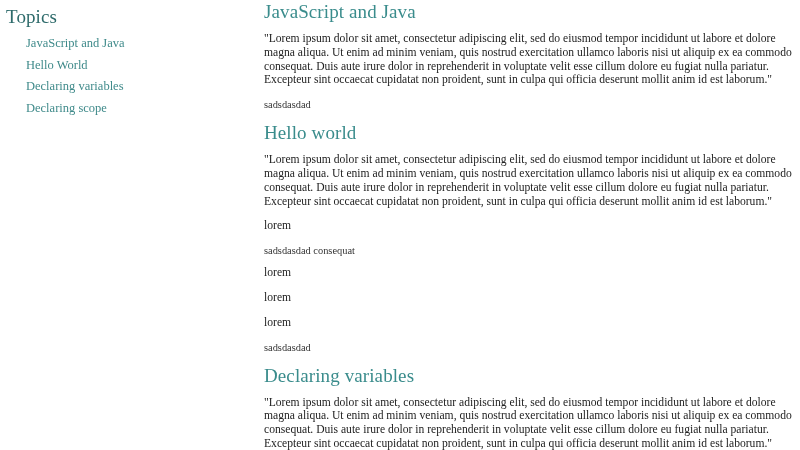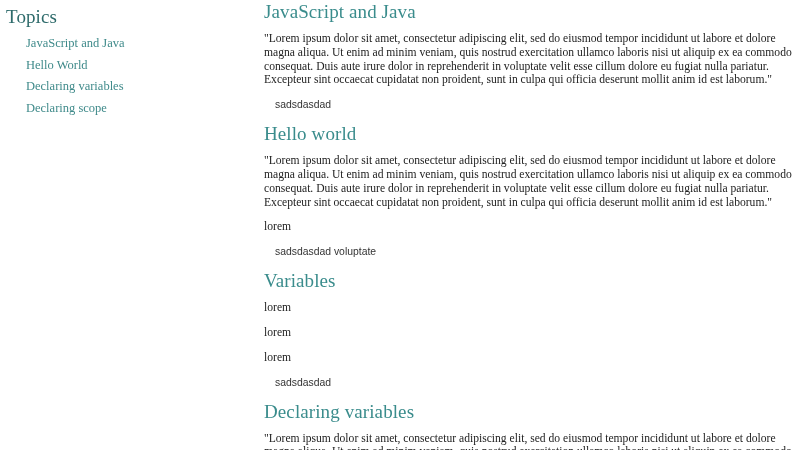--- a/index.html
+++ b/index.html
@@ -88,22 +88,22 @@
   .body-para {
     margin: 0;
     font-family: "Liberation Serif", "DejaVu Serif", serif;
     font-size: 11.6px;
     line-height: 13.8px;
     color: #222222;
     text-align: left;
   }
 
   .note {
-    margin: 11px;
-    font-family: Liberation Sans, sans-serif;
+    margin: 0;
+    font-family: Liberation Serif, serif;
     font-size: 10.4px;
     line-height: 13px;
     color: #333333;
   }
 
   
   .gap-h-before { margin-top: 10px; }
   .gap-p-after  { margin-top: 9px; }
   .gap-note     { margin-top: 11px; }
 </style>
@@ -128,25 +128,24 @@
     <section class="section">
       <h1 class="section-heading">JavaScript and Java</h1>
       <p class="body-para gap-p-after">"Lorem ipsum dolor sit amet, consectetur adipiscing elit, sed do eiusmod tempor incididunt ut labore et dolore magna aliqua. Ut enim ad minim veniam, quis nostrud exercitation ullamco laboris nisi ut aliquip ex ea commodo consequat. Duis aute irure dolor in reprehenderit in voluptate velit esse cillum dolore eu fugiat nulla pariatur. Excepteur sint occaecat cupidatat non proident, sunt in culpa qui officia deserunt mollit anim id est laborum."</p>
       <p class="note gap-note">sadsdasdad</p>
     </section>
 
     <section class="section">
       <h1 class="section-heading gap-h-before">Hello world</h1>
       <p class="body-para gap-p-after">"Lorem ipsum dolor sit amet, consectetur adipiscing elit, sed do eiusmod tempor incididunt ut labore et dolore magna aliqua. Ut enim ad minim veniam, quis nostrud exercitation ullamco laboris nisi ut aliquip ex ea commodo consequat. Duis aute irure dolor in reprehenderit in voluptate velit esse cillum dolore eu fugiat nulla pariatur. Excepteur sint occaecat cupidatat non proident, sunt in culpa qui officia deserunt mollit anim id est laborum."</p>
       <p class="body-para gap-note">lorem</p>
-      <p class="note gap-note">sadsdasdad voluptate</p>
+      <p class="note gap-note">sadsdasdad consequat</p>
     </section>
 
     <section class="section">
-      <h1 class="section-heading gap-h-before">Variables</h1>
       <p class="body-para gap-p-after">lorem</p>
       <p class="body-para gap-note">lorem</p>
       <p class="body-para gap-note">lorem</p>
       <p class="note gap-note">sadsdasdad</p>
     </section>
 
     <section class="section">
       <h1 class="section-heading gap-h-before">Declaring variables</h1>
       <p class="body-para gap-p-after">"Lorem ipsum dolor sit amet, consectetur adipiscing elit, sed do eiusmod tempor incididunt ut labore et dolore magna aliqua. Ut enim ad minim veniam, quis nostrud exercitation ullamco laboris nisi ut aliquip ex ea commodo consequat. Duis aute irure dolor in reprehenderit in voluptate velit esse cillum dolore eu fugiat nulla pariatur. Excepteur sint occaecat cupidatat non proident, sunt in culpa qui officia deserunt mollit anim id est laborum."</p>
 

